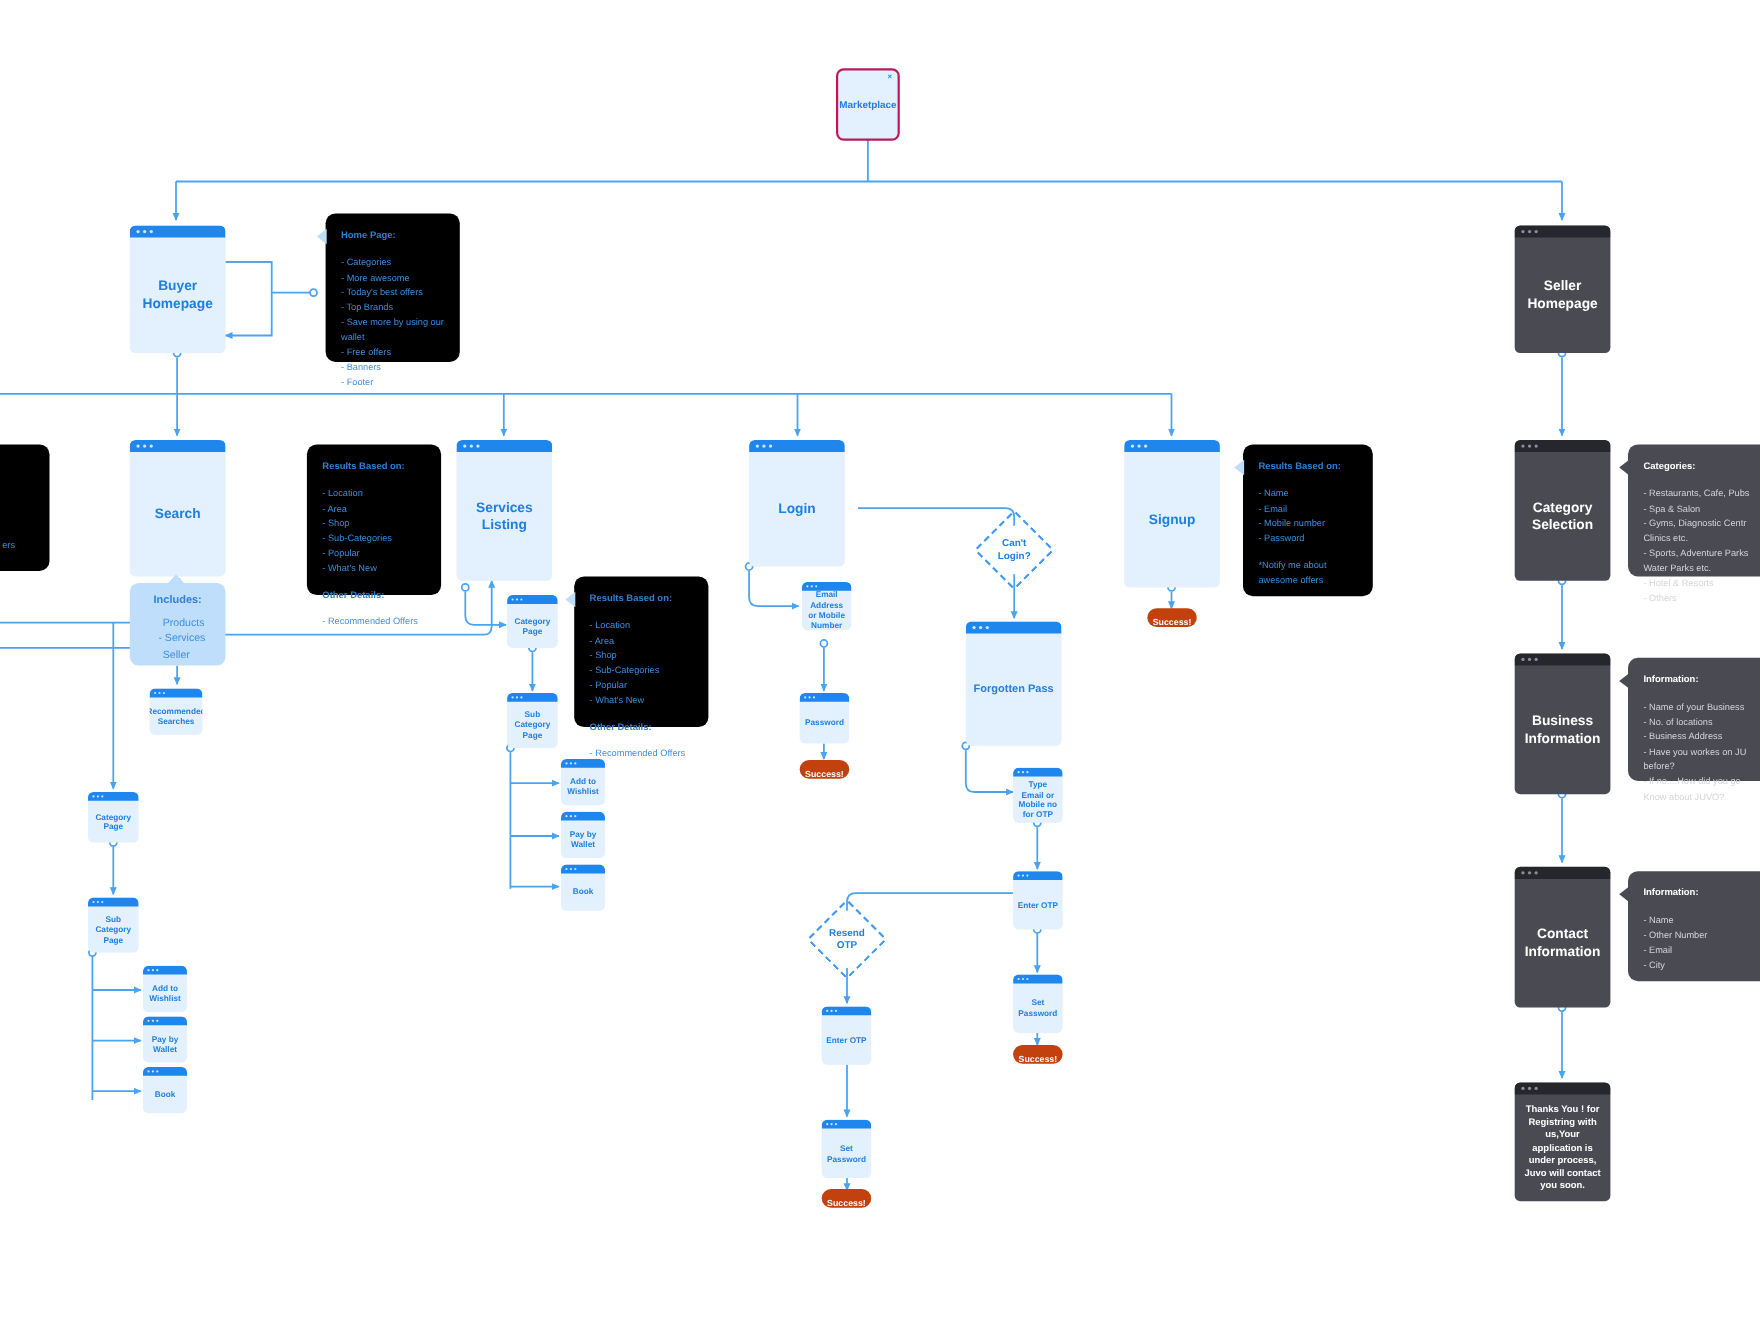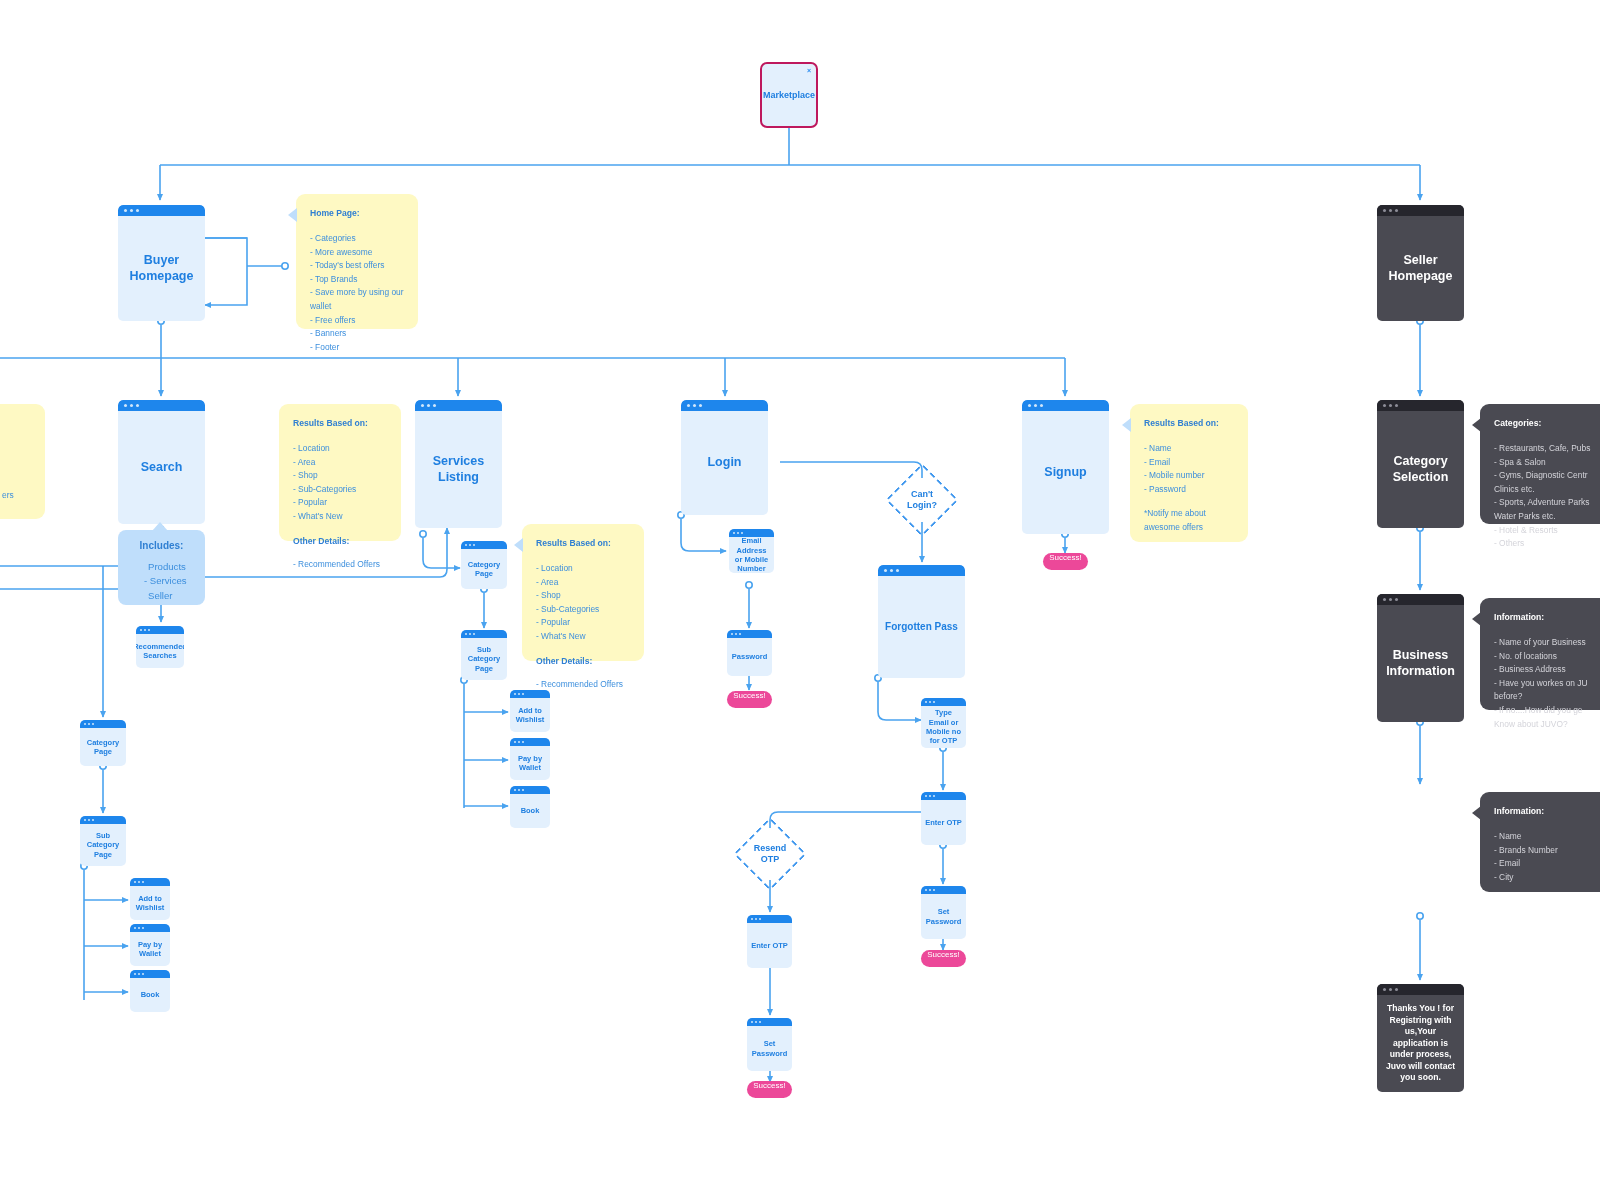--- a/index.html
+++ b/index.html
@@ -34,21 +34,21 @@
 
   
   .plain{position:absolute;border-radius:7px;background:#e3f0fd;
          border:2px solid #be185d;box-sizing:border-box;}
   .plain .t{color:#1f7fe0;font-weight:bold;font-size:9px;text-align:center;
             position:absolute;left:0;right:0;top:50%;transform:translateY(-50%);}
   .plain .x{position:absolute;right:5px;top:3px;color:#2a8cf0;font-size:7px;
             font-weight:bold;line-height:1;}
 
   
-  .note{position:absolute;background:#fef9c3;border-radius:9px;box-sizing:border-box;
+  .note{position:absolute;background:#000000;border-radius:9px;box-sizing:border-box;
         padding:13px 14px;color:#3d8fdd;font-size:8.4px;line-height:1.62;}
   .note .hd{font-weight:bold;color:#2f7fd2;font-size:8.6px;margin-bottom:11px;}
   .note .gap{height:11px;}
   .note .beak{position:absolute;left:-8px;top:14px;width:0;height:0;
               border-top:7px solid transparent;border-bottom:7px solid transparent;
               border-right:9px solid #bfdefb;}
   .note.dk{background:#4a4a52;color:#d4d4da;}
   .note.dk .hd{color:#ffffff;}
   .note.dk .beak{border-right-color:#4a4a52;}
 
@@ -64,23 +64,23 @@
 
   
   .dia{position:absolute;border:2px dashed #3f97ee;box-sizing:border-box;
        transform:rotate(45deg);border-radius:3px;}
   .dia .lbl{position:absolute;left:50%;top:50%;
             transform:translate(-50%,-50%) rotate(-45deg);
             white-space:nowrap;color:#1f7fe0;font-weight:bold;font-size:9px;
             text-align:center;line-height:1.25;}
 
   
-  .pill{position:absolute;background:#ec4899;border-radius:11px;
-        display:flex;align-items:flex-start;justify-content:center;
-        color:#ffffff;font-weight:normal;font-size:8px;}
+  .pill{position:absolute;background:#c2410c;border-radius:11px;
+        display:flex;align-items:flex-end;justify-content:center;
+        color:#ffffff;font-weight:bold;font-size:8px;}
 
   
   .note.clip{border-radius:0 9px 9px 0;}
 </style>
 </head>
 <body>
 
 <div id="canvas">
 
   <svg class="wires" viewBox="0 0 1600 1200">
@@ -597,26 +597,36 @@
     <div class="hd">Information:</div>
     <div>- Name of your Business</div>
     <div>- No. of locations</div>
     <div>- Business Address</div>
     <div>- Have you workes on JU</div>
     <div>  before?</div>
     <div>- If no....How did you ge</div>
     <div>  Know about JUVO?</div>
   </div>
 
+  <div class="win lg dark" style="left:1377px;top:788px;width:87px;height:128px;">
+    <div class="bar">
+        <i></i>
+        <i></i>
+        <i></i>
+      </div>
+    <div class="body">
+        <span class="t">Contact Information</span>
+      </div>
+  </div>
 
   <div class="note dk" style="left:1480px;top:792px;width:135px;height:100px;">
     <div class="beak"></div>
     <div class="hd">Information:</div>
     <div>- Name</div>
-    <div>- Brands Number</div>
+    <div>- Other Number</div>
     <div>- Email</div>
     <div>- City</div>
   </div>
 
   <div class="win dark" style="left:1377px;top:984px;width:87px;height:108px;">
     <div class="bar">
         <i></i>
         <i></i>
         <i></i>
       </div>

